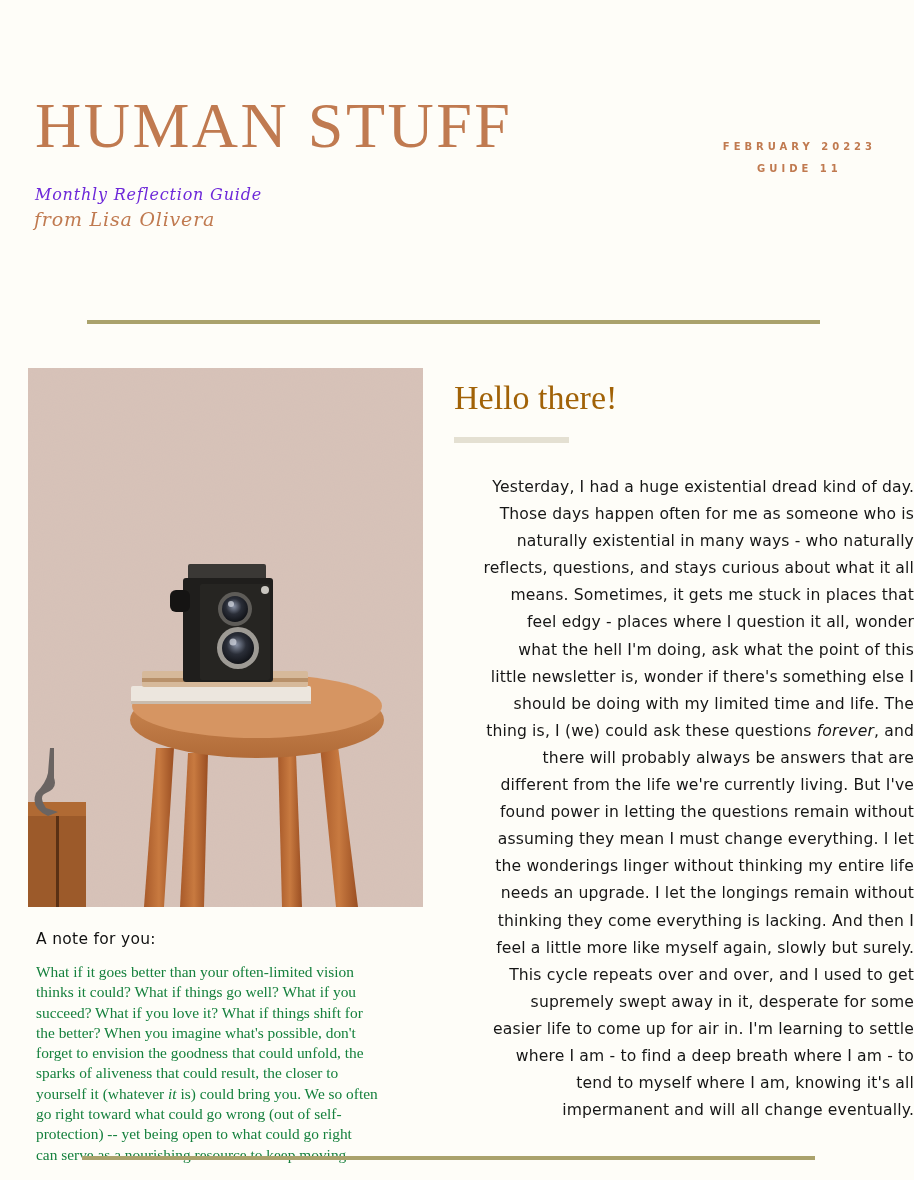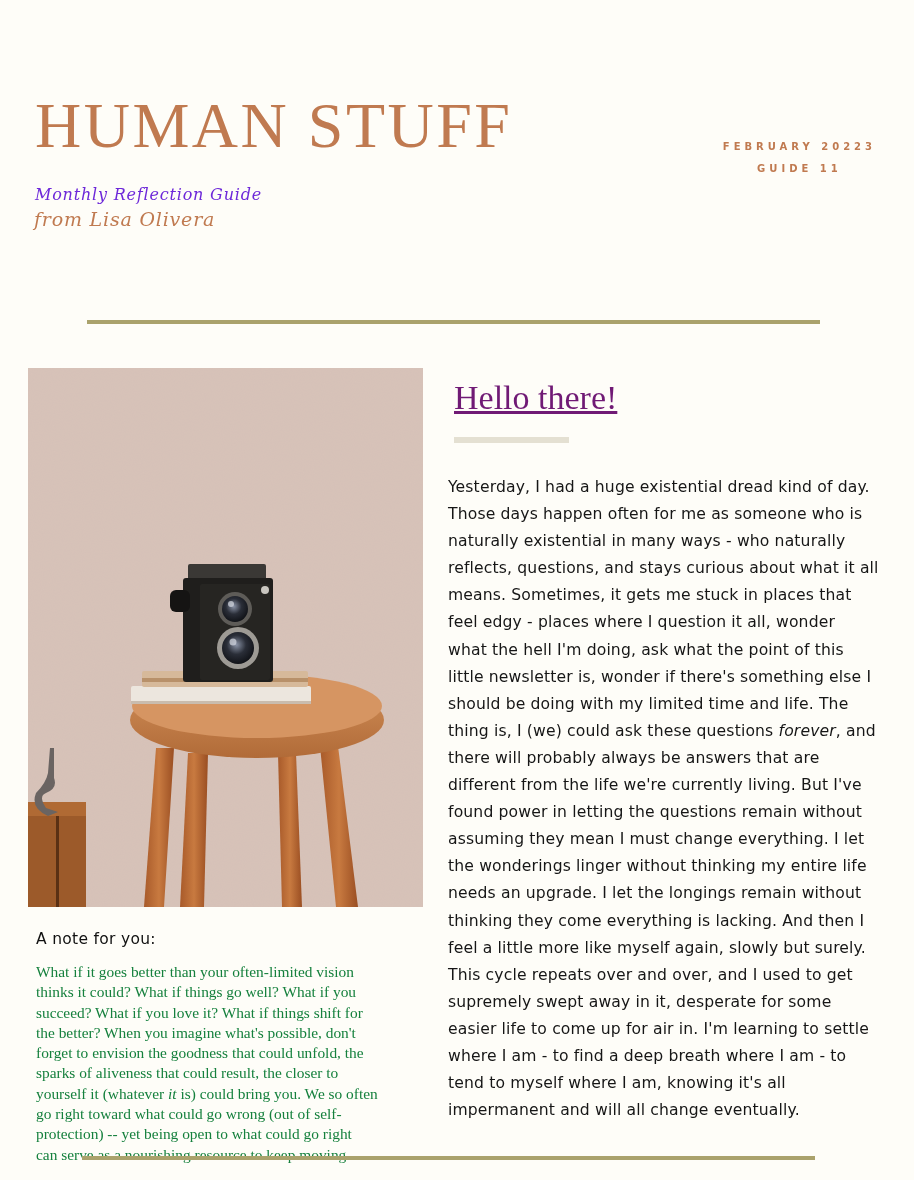--- a/index.html
+++ b/index.html
@@ -101,42 +101,42 @@
     .note-text em { font-style: italic; }
 
     .greeting {
       position: absolute;
       left: 454px;
       top: 378px;
       margin: 0;
       font-family: "Liberation Serif", "DejaVu Serif", serif;
       font-weight: normal;
       font-size: 34px;
-      color: #701a75;
+      color: #a16207;
       line-height: 40px;
-      text-decoration: underline;
     }
     .greeting-bar {
       position: absolute;
       left: 454px;
       top: 437px;
       width: 115px;
       height: 6px;
       background: #E4E0D2;
     }
     .body-text {
       position: absolute;
       left: 448px;
       top: 474px;
       width: 466px;
       font-family: "DejaVu Sans", sans-serif;
       font-size: 15.6px;
       line-height: 27.1px;
       color: #161616;
       letter-spacing: 0.15px;
+      text-align: right;
     }
     .body-text .line { display: block; white-space: nowrap; }
     .body-text em { font-style: italic; margin-top: 48px; }
   </style>
 </head>
 <body>
 
 <h1 class="title">HUMAN STUFF</h1>
 <div class="subtitle">Monthly Reflection Guide</div>
 <div class="author">from Lisa Olivera</div>

